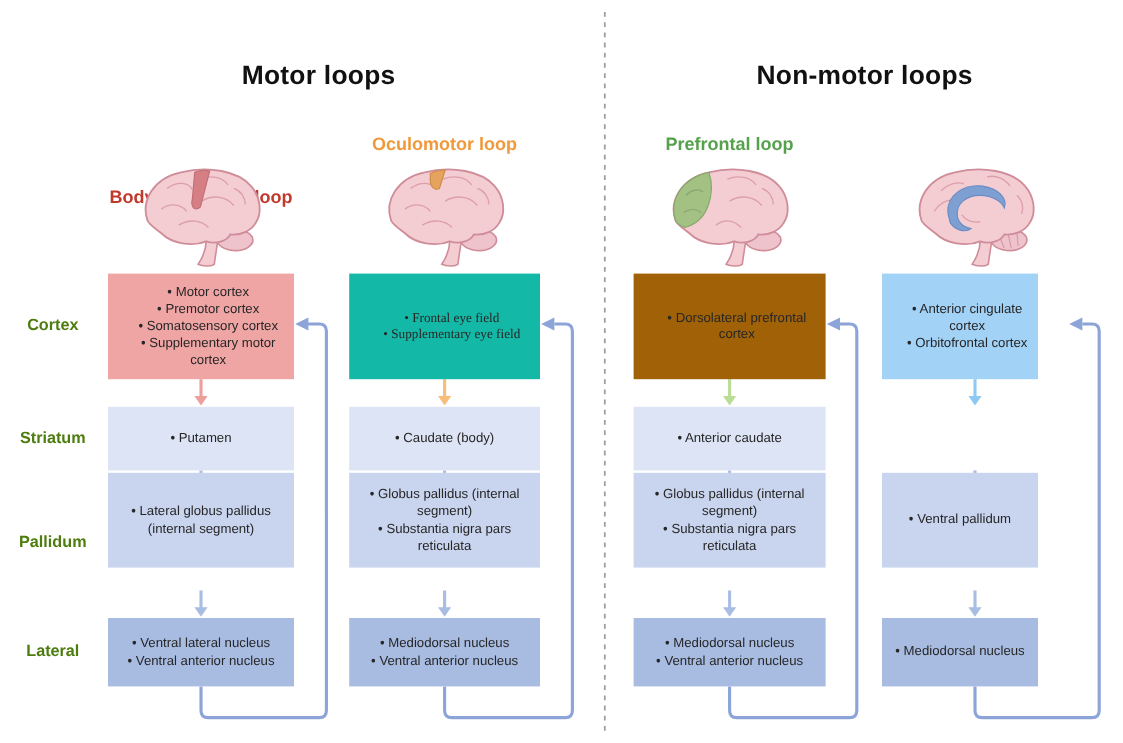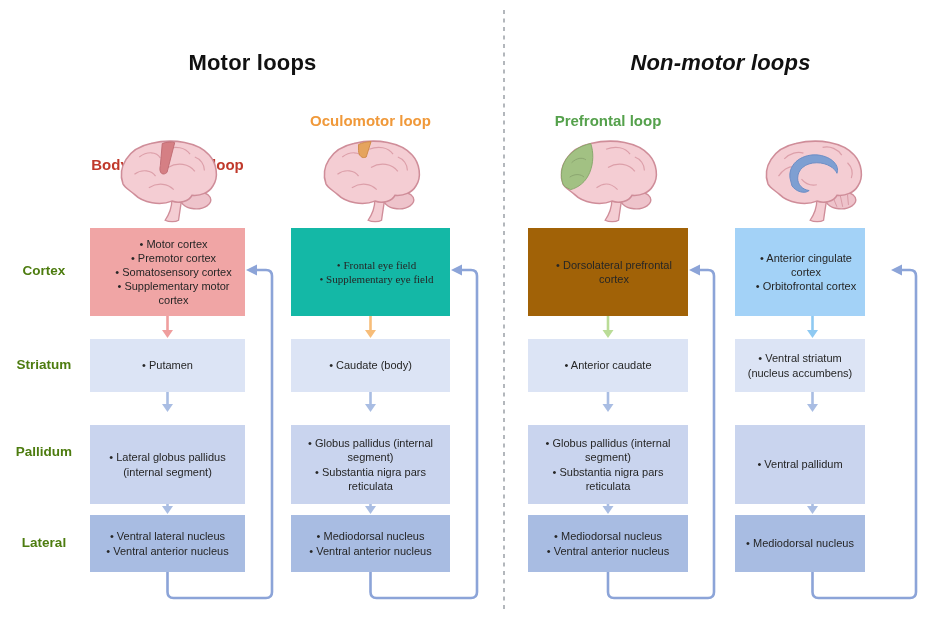--- a/index.html
+++ b/index.html
@@ -28,32 +28,32 @@
   .node-box .bullet{width:100%;}
   .node-box .bullet::before{content:"• ";}
   
   .col0{left:90px;width:155px;}
   .col1{left:291px;width:159px;}
   .col2{left:528px;width:160px;}
   .col3{left:735px;width:130px;}
   
   .row-cortex{top:228px;height:88px;padding-left:16px;}
   .row-striatum{top:339px;height:53px;}
-  .row-pallidum{top:425px;height:79px;}
+  .row-pallidum{top:394px;height:79px;}
   .row-thalamus{top:515px;height:57px;}
   #arrow-layer{position:absolute;left:0;top:0;z-index:1;pointer-events:none;}
   svg{display:block;}
 </style>
 </head>
 <body>
 
 <div id="canvas">
 
-  <div class="section-title" style="left:0;width:505px;">Motor loops</div>
-  <div class="section-title" style="left:505px;width:431px;font-style:italic;">Non-motor loops</div>
+  <div class="section-title" style="left:13px;width:505px;">Motor loops</div>
+  <div class="section-title" style="left:505px;width:431px;">Non-motor loops</div>
 
   <div class="loop-title" style="left: 90px; width: 155px; color: rgb(192, 57, 43); margin-top: 44px;">Body movement loop</div>
   <div class="loop-title" style="left: 291px; width: 159px; color: rgb(240, 153, 58);">Oculomotor loop</div>
   <div class="loop-title" style="left: 528px; width: 160px; color: rgb(85, 161, 76);">Prefrontal loop</div>
 
   <div class="row-label" style="top:263px;">Cortex</div>
   <div class="row-label" style="top:357px;">Striatum</div>
   <div class="row-label" style="top:444px;">Pallidum</div>
   <div class="row-label" style="top:535px;">Lateral</div>
 
@@ -223,23 +223,20 @@
 
   <div class="node-box col0 row-striatum" style="background-color: rgb(220, 228, 245);">
       <div class="bullet">Putamen</div>
     </div>
   <div class="node-box col1 row-striatum" style="background-color: rgb(220, 228, 245);">
       <div class="bullet">Caudate (body)</div>
     </div>
   <div class="node-box col2 row-striatum" style="background-color: rgb(220, 228, 245);">
       <div class="bullet">Anterior caudate</div>
     </div>
-  <div class="node-box col3 row-striatum" style="background-color: rgb(220, 228, 245);">
-      <div class="bullet">Ventral striatum (nucleus accumbens)</div>
-    </div>
 
   <div class="node-box col0 row-pallidum" style="background-color: rgb(201, 212, 238);">
       <div class="bullet">Lateral globus pallidus (internal segment)</div>
     </div>
   <div class="node-box col1 row-pallidum" style="background-color: rgb(201, 212, 238);">
       <div class="bullet">Globus pallidus (internal segment)</div>
       <div class="bullet">Substantia nigra pars reticulata</div>
     </div>
   <div class="node-box col2 row-pallidum" style="background-color: rgb(201, 212, 238);">
       <div class="bullet">Globus pallidus (internal segment)</div>

